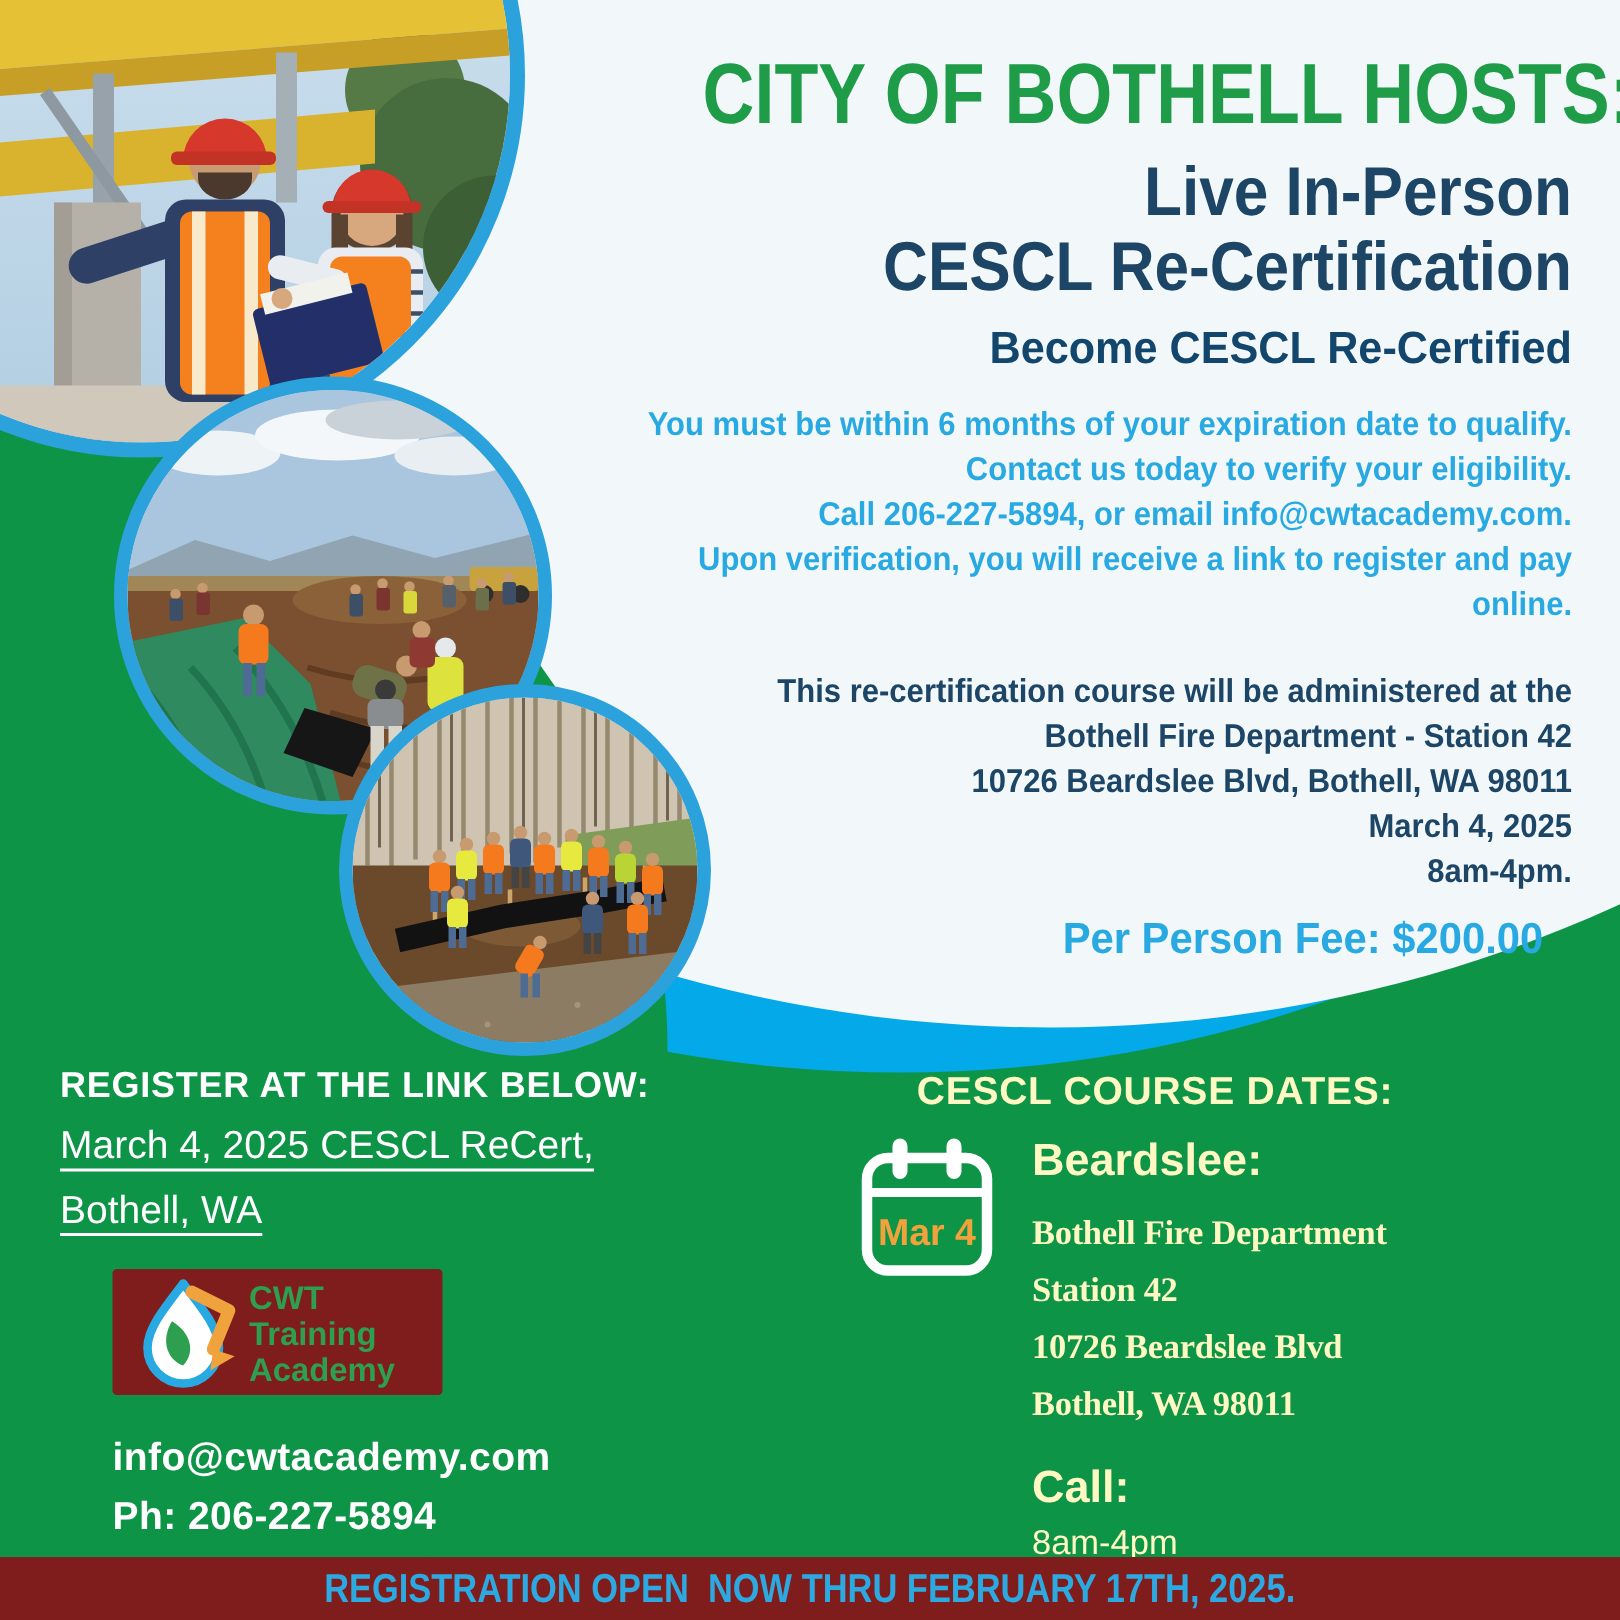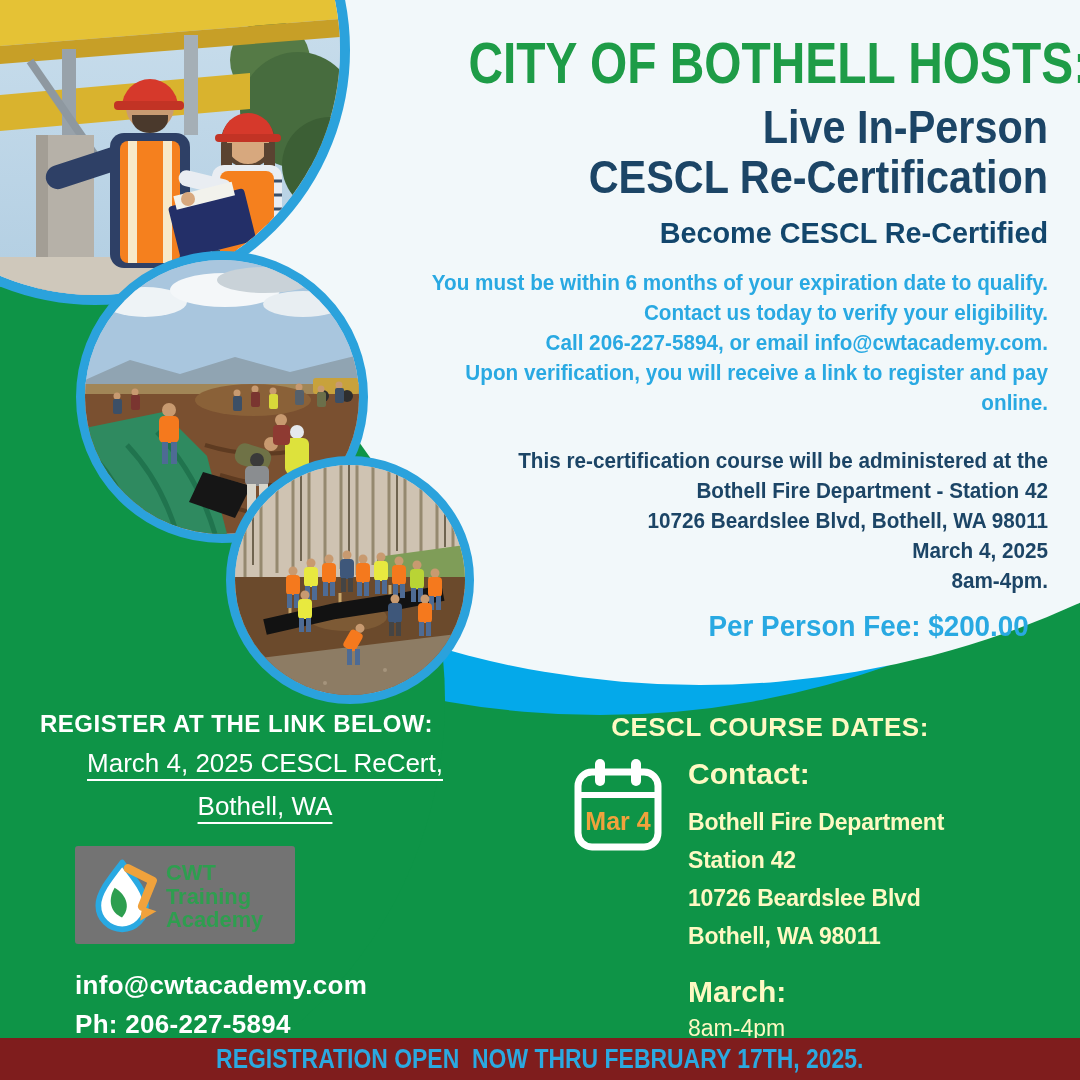--- a/index.html
+++ b/index.html
@@ -37,40 +37,40 @@
   .para .line{display:block;font-size:22px;font-weight:700;}
   .para-blue{margin-top:18px;color:#29A9E2;}
   .para-navy{margin-top:28px;color:#1C4566;}
   .fee{
     font-size:29px;font-weight:700;color:#29A9E2;margin-top:14px;padding-right:20px;
     transform:scaleX(.96);transform-origin:100% 50%;white-space:nowrap;
   }
   
   .left-col{position:absolute;left:40px;top:710px;width:450px;color:#fff;z-index:3;}
   .register-heading{font-size:24px;font-weight:700;letter-spacing:.5px;}
-  .register-link{display:block;text-align:center;margin-top:9px;color:#fff;cursor:pointer;}
+  .register-link{display:block;margin-top:9px;color:#fff;cursor:pointer;}
   .register-link .link-line{
     display:inline-block;font-size:26px;font-weight:500;line-height:1.3;
     text-decoration:underline;text-underline-offset:7px;text-decoration-thickness:2px;
   }
   .link-line-2{margin-top:9px;}
   .logo-box{
-    margin:22px 0 0 35px;width:220px;height:98px;background:#737373;border-radius:3px;
+    margin:22px 0 0 35px;width:220px;height:84px;background:#7f1d1d;border-radius:3px;
     display:flex;align-items:center;justify-content:center;
   }
   .contact{margin-left:35px;margin-top:26px;font-size:26px;font-weight:700;letter-spacing:.3px;}
   .contact .phone{margin-top:8px;}
   
   .dates-col{position:absolute;left:560px;top:712px;width:490px;color:#fef9c3;z-index:3;}
   .dates-heading{width:420px;text-align:center;font-size:26px;font-weight:700;letter-spacing:.5px;}
   .dates-body{display:flex;margin-top:14px;}
   .calendar-wrap{flex:none;width:92px;height:96px;margin-left:12px;}
   .loc-block{margin-left:24px;}
   .loc-label{font-size:30px;font-weight:700;}
-  .loc-lines{margin-top:12px;}
+  .loc-lines{margin-top:12px;font-family:Liberation Serif, serif;}
   .loc-lines .line{display:block;font-size:23px;font-weight:700;line-height:38px;letter-spacing:-.2px;}
   .time-label{font-size:30px;font-weight:700;margin-top:20px;}
   .time-value{font-size:23px;font-weight:400;margin-top:6px;}
   
   .footer{
     position:absolute;left:0;right:0;bottom:0;height:42px;background:#7f1d1d;z-index:4;
     display:flex;align-items:center;justify-content:center;
   }
   .footer-text{
     font-size:27px;font-weight:700;color:#2BA9E0;white-space:pre;
@@ -371,28 +371,28 @@
       <div class="calendar-wrap">
         <svg viewBox="0 0 92 96" width="92" height="96">
           <rect x="6" y="15" width="80" height="75" rx="14" fill="none" stroke="#ffffff" stroke-width="7"></rect>
           <line x1="8" y1="38" x2="84" y2="38" stroke="#ffffff" stroke-width="6"></line>
           <line x1="28" y1="7" x2="28" y2="24" stroke="#ffffff" stroke-width="10" stroke-linecap="round"></line>
           <line x1="64" y1="7" x2="64" y2="24" stroke="#ffffff" stroke-width="10" stroke-linecap="round"></line>
           <text x="46" y="73" text-anchor="middle" font-family="Liberation Sans, sans-serif" font-size="25" font-weight="bold" fill="#F0A23C">Mar 4</text>
         </svg>
       </div>
       <div class="loc-block">
-        <div class="loc-label">Contact:</div>
+        <div class="loc-label">Beardslee:</div>
         <div class="loc-lines">
           <span class="line">Bothell Fire Department</span>
           <span class="line">Station 42</span>
           <span class="line">10726 Beardslee Blvd</span>
           <span class="line">Bothell, WA 98011</span>
         </div>
-        <div class="time-label">March:</div>
+        <div class="time-label">Call:</div>
         <div class="time-value">8am-4pm</div>
       </div>
     </div>
   </div>
 
   <div class="footer">
     <div class="footer-text">REGISTRATION OPEN  NOW THRU FEBRUARY 17TH, 2025.</div>
   </div>
 
 </div>

